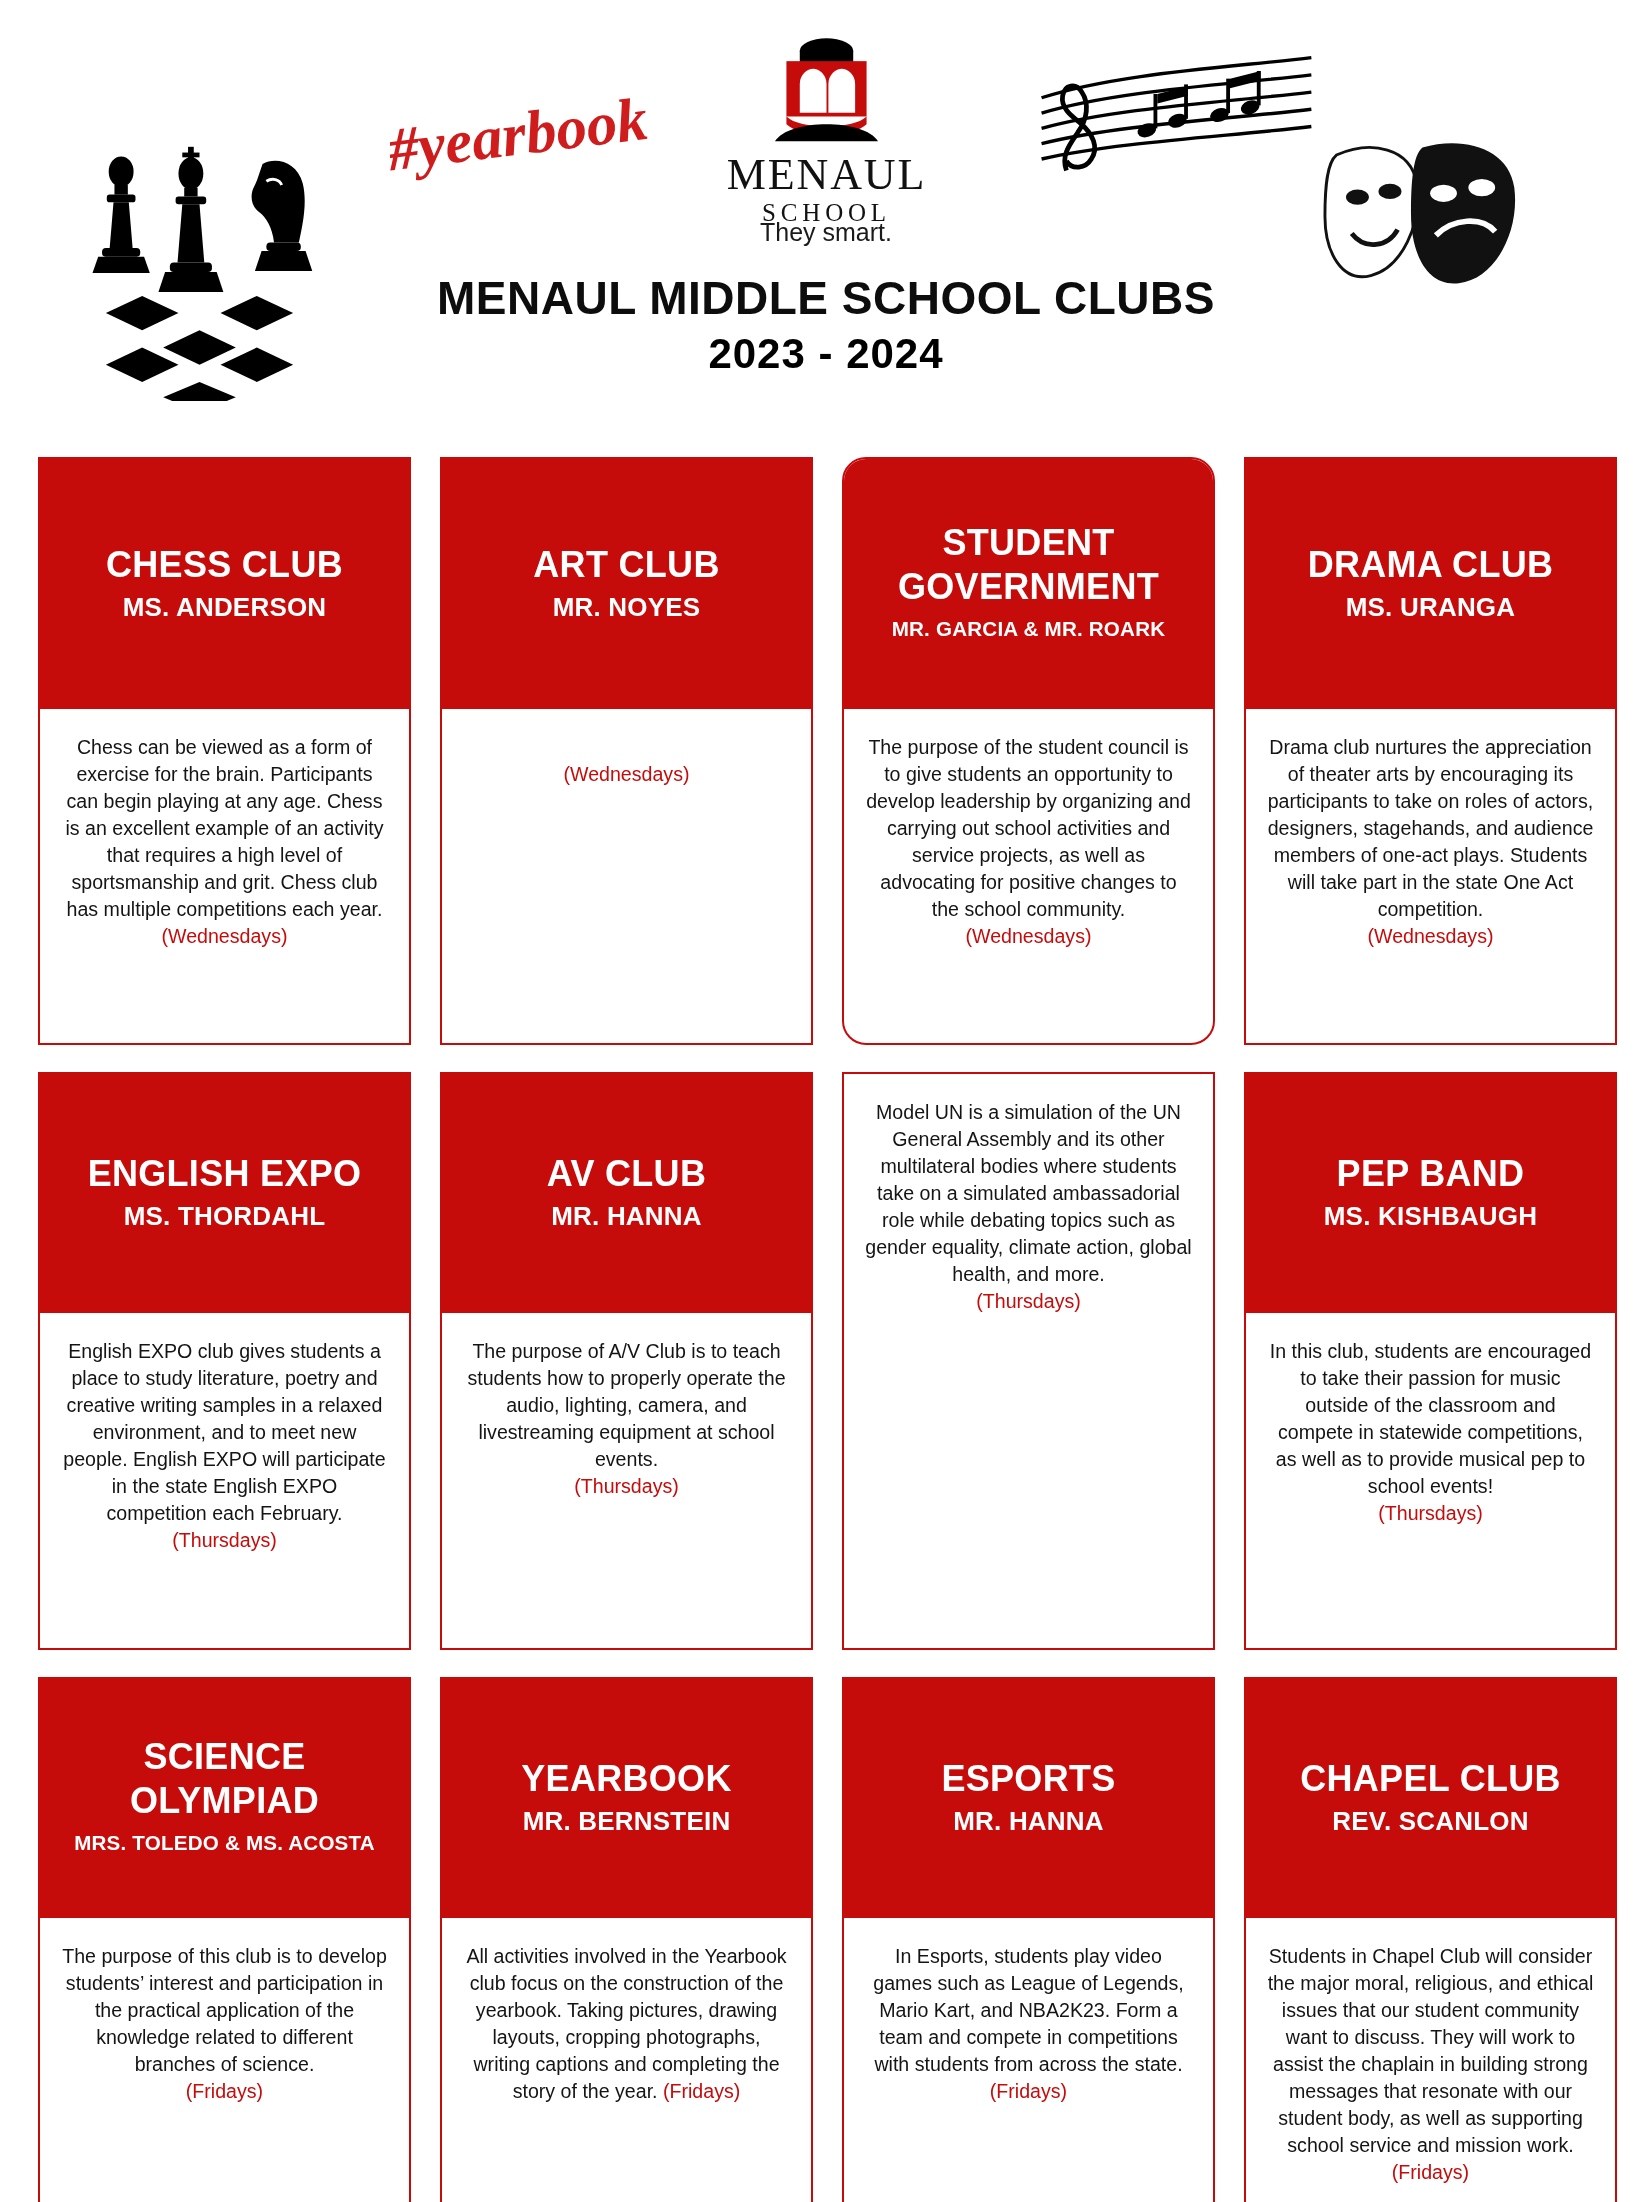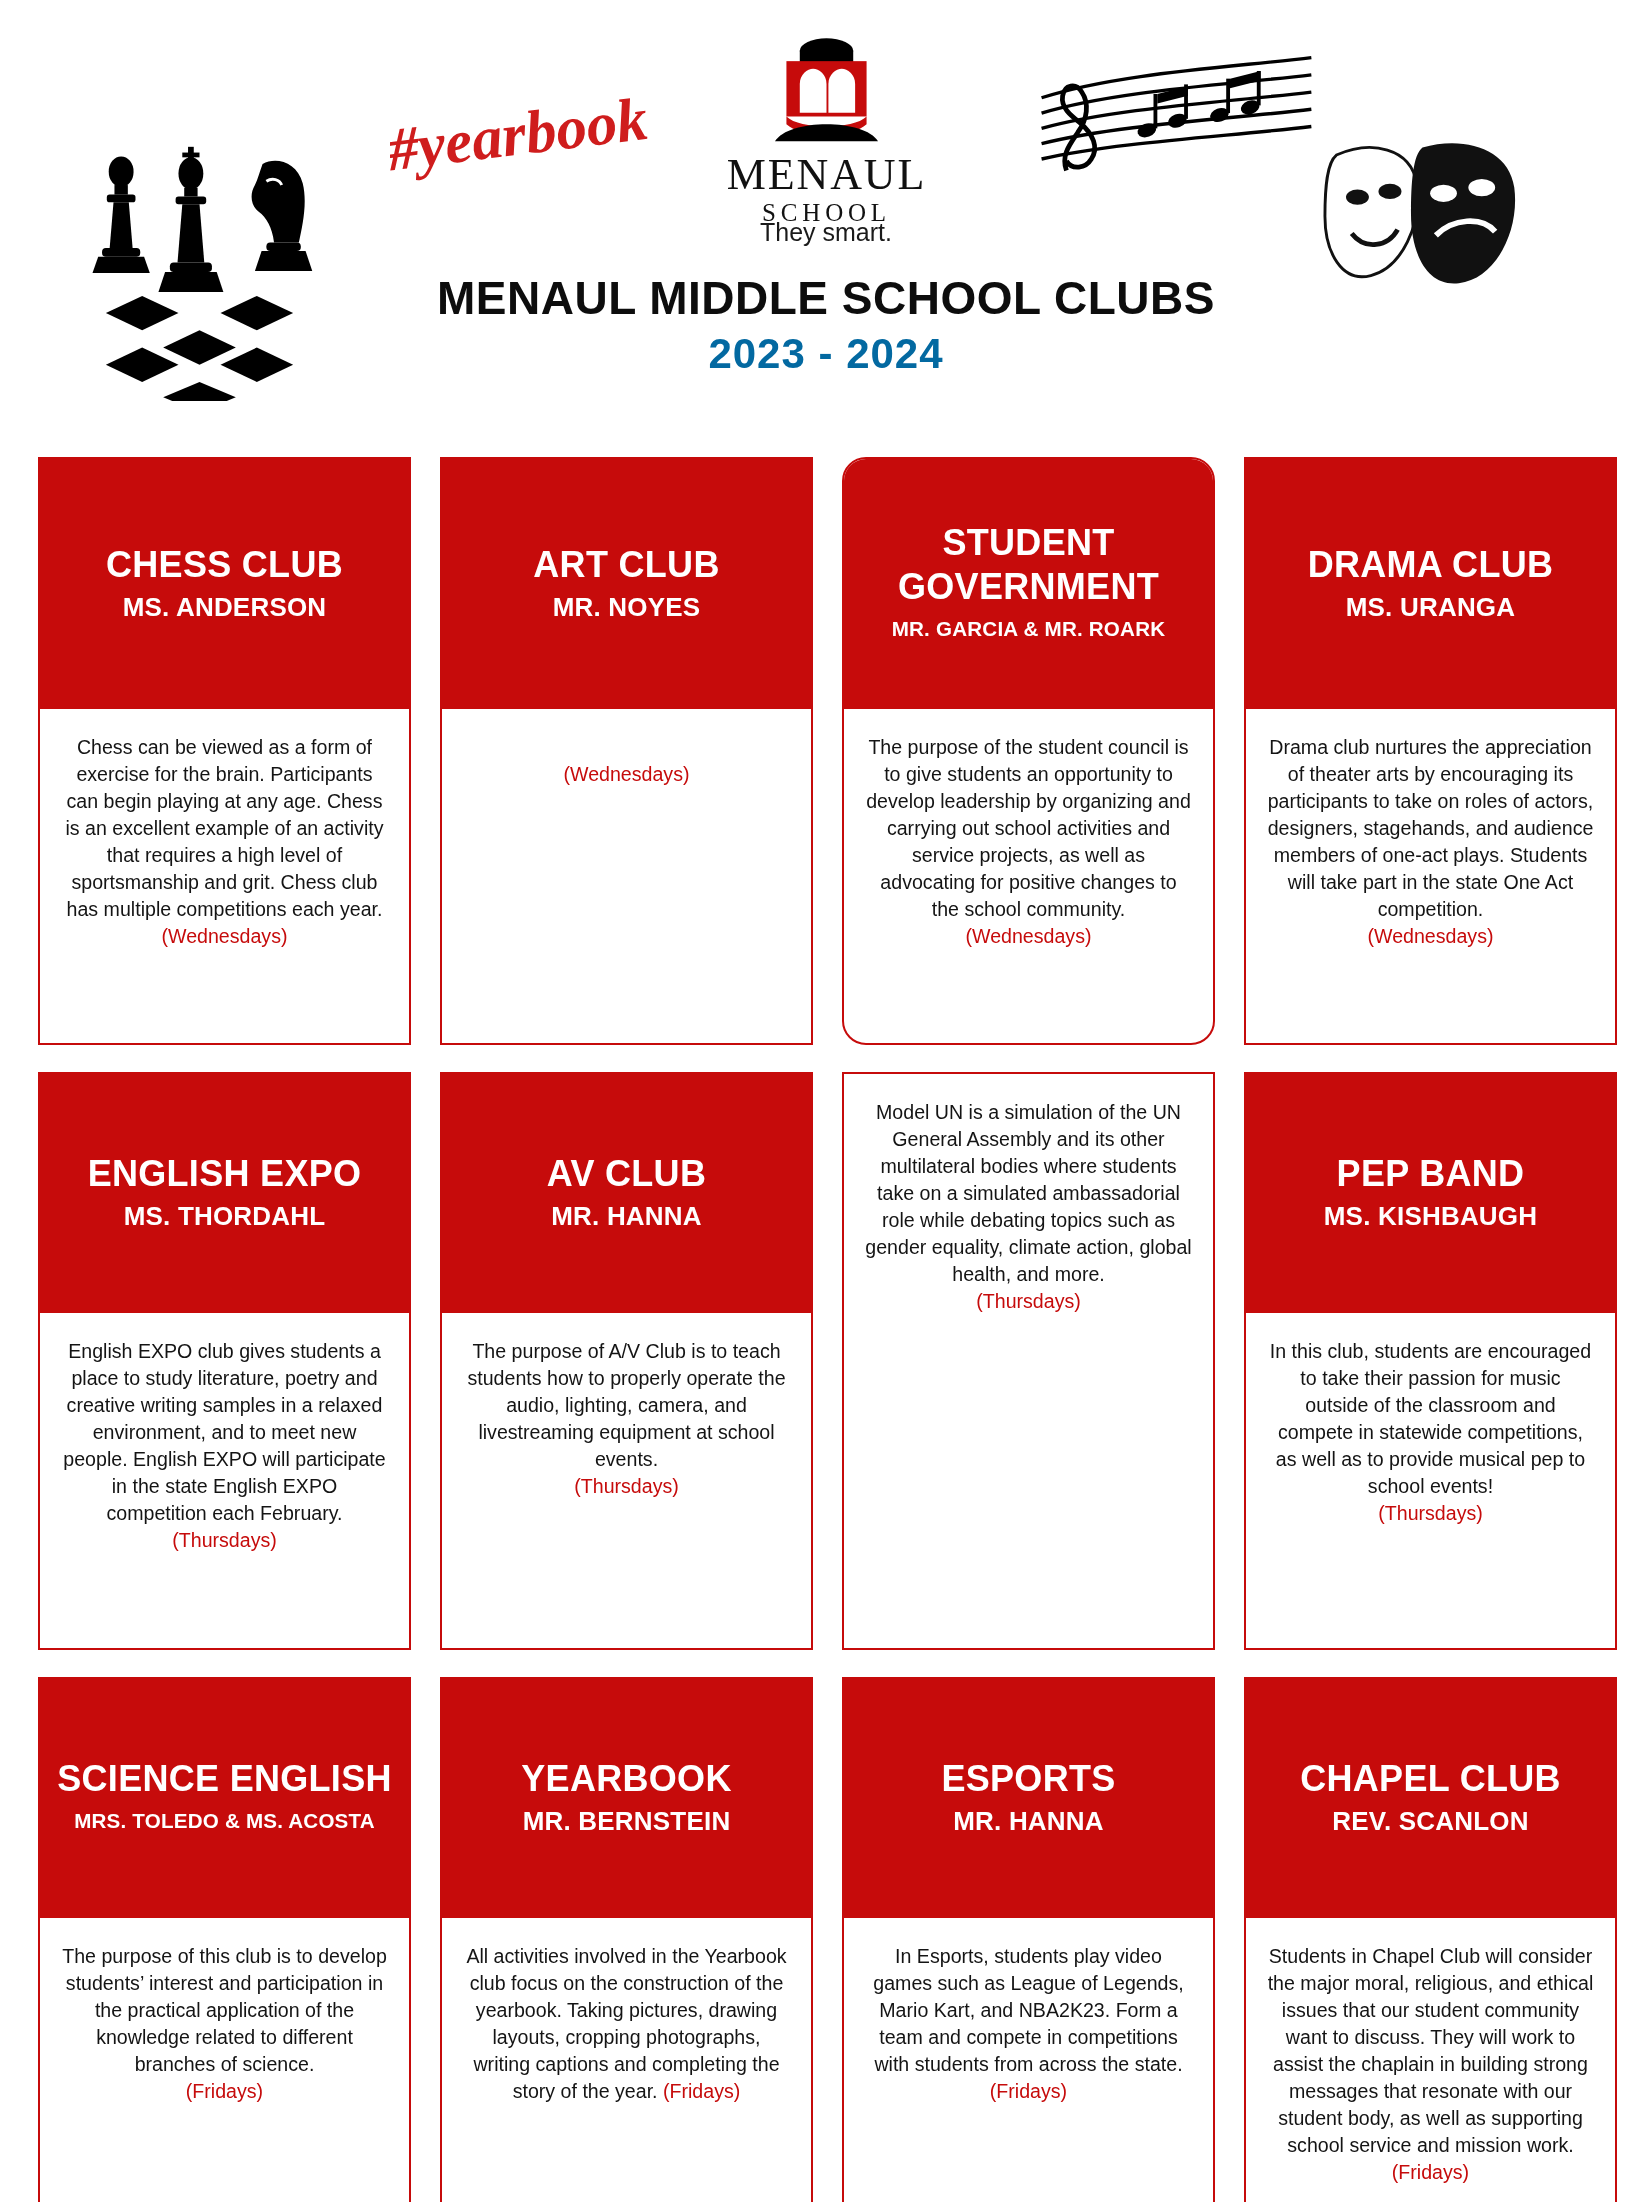--- a/index.html
+++ b/index.html
@@ -62,21 +62,21 @@
     letter-spacing: 0.5px;
     color: #0d0d0d;
     line-height: 54px;
   }
   .subtitle {
     position: absolute; left: 0; right: 0; top: 330px;
     text-align: center;
     font-size: 42px;
     font-weight: bold;
     letter-spacing: 1px;
-    color: #0369a1;
+    color: #000000;
   }
 
   
   .grid {
     position: absolute;
     left: 38px; top: 457px;
     width: 1575px;
     display: grid;
     grid-template-columns: repeat(4, 373px);
     column-gap: 29px;
@@ -291,21 +291,21 @@
       </div>
       <div class="card" style="height: 578px;">
         <div class="card-head" style="height: 239px;">
           <div class="club-name">PEP BAND</div>
           <div class="club-teacher">MS. KISHBAUGH</div>
         </div>
         <div class="card-body"><span>In this club, students are encouraged to take their passion for music outside of the classroom and compete in statewide competitions, as well as to provide musical pep to school events! </span><br><span class="day">(Thursdays)</span></div>
       </div>
       <div class="card" style="height: 564px;">
         <div class="card-head" style="height: 239px;">
-          <div class="club-name">SCIENCE ENGLISH</div>
+          <div class="club-name">SCIENCE OLYMPIAD</div>
           <div class="club-teacher xsmall">MRS. TOLEDO &amp; MS. ACOSTA</div>
         </div>
         <div class="card-body"><span>The purpose of this club is to develop students’ interest and participation in the practical application of the knowledge related to different branches of science. </span><br><span class="day">(Fridays)</span></div>
       </div>
       <div class="card" style="height: 564px;">
         <div class="card-head" style="height: 239px;">
           <div class="club-name">YEARBOOK</div>
           <div class="club-teacher">MR. BERNSTEIN</div>
         </div>
         <div class="card-body"><span>All activities involved in the Yearbook club focus on the construction of the yearbook. Taking pictures, drawing layouts, cropping photographs, writing captions and completing the story of the year. </span><span class="day">(Fridays)</span></div>

